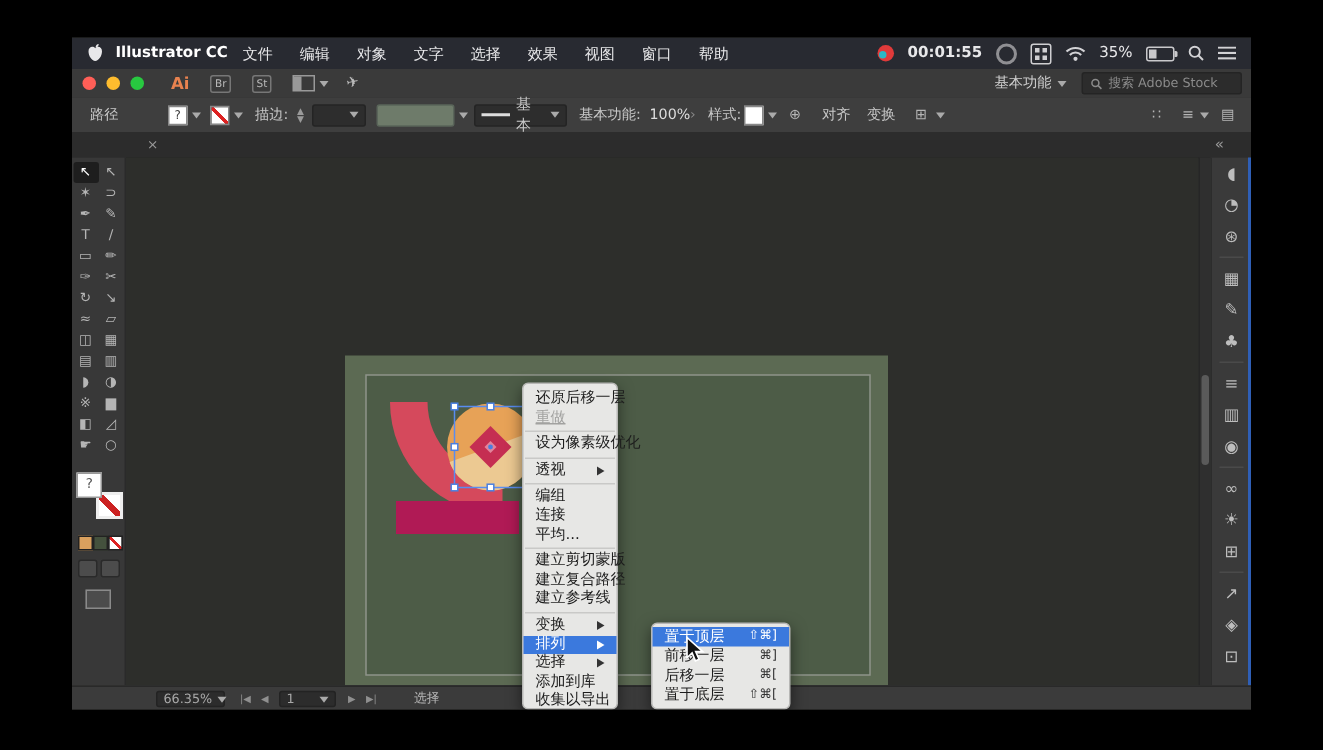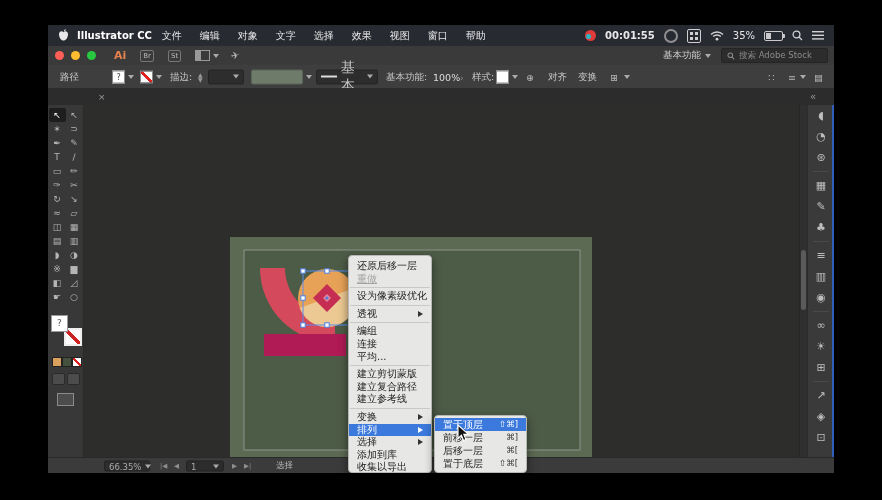--- a/index.html
+++ b/index.html
@@ -73,21 +73,21 @@
   .menu{position:absolute;background:#e7e7e5;border:1px solid #b7b7b5;border-radius:4px;box-shadow:0 4px 10px rgba(0,0,0,.5);padding:4px 0;box-sizing:border-box;color:#1c1c1c;font-size:10px;z-index:50;}
   .menu .mi{height:12.6px;line-height:12.6px;padding:0 8px;display:flex;align-items:center;white-space:nowrap;}
   .menu .mi .lbl{flex:0 0 auto;}
   .menu .mi .sc{margin-left:auto;font-size:8.5px;color:#333;}
   .menu .mi .sub-arrow{margin-left:auto;width:0;height:0;border-top:3.5px solid transparent;border-bottom:3.5px solid transparent;border-left:5px solid #333;}
   .menu .mi.disabled{color:#a2a2a0;text-decoration:underline;}
   .menu .mi.hl{background:var(--accent,#3b79dd);color:#fff;}
   .menu .mi.hl .sc{color:#fff;}
   .menu .mi.hl .sub-arrow{border-left-color:#fff;}
   .menu .msep{height:1px;background:#c9c9c7;margin:2px 1px;}
-  #context-menu{left:300px;top:230px;width:84px;height:218px;}
+  #context-menu{left:300px;top:230px;width:64px;height:218px;}
   #arrange-submenu{left:386px;top:390px;width:93px;height:58px;padding:2px 0;}
   #arrange-submenu .mi{height:13px;line-height:13px;}
   #cursor{position:absolute;left:409px;top:399px;z-index:99;}
 </style>
 </head>
 <body>
 
 <div id="screen">
 
   <div id="menubar">
@@ -175,21 +175,21 @@
     <span class="abs chev" style="left:108px"></span>
     <span class="abs" style="left:122px">描边:</span>
     <span class="abs stepper" style="left:150px">▲<br>▼</span>
     <span class="abs ddbox" style="left:160px;width:36px">
         <span class="chev" style="margin-left:auto"></span>
       </span>
     <span class="abs ddbox" style="left:203px;width:52px;background:#6e7b6a;border-color:#5a655a"></span>
     <span class="abs chev" style="left:258px"></span>
     <span class="abs ddbox" style="left:268px;width:62px">
       <span style="display:inline-block;width:20px;height:2px;background:#ddd"></span>
-      <span style="font-size:14px">基本</span>
+      <span style="font-size:10px">基本</span>
       <span class="chev" style="margin-left:auto"></span>
     </span>
     <span class="abs" style="left:338px">基本功能:</span>
     <span class="abs" style="left:385px;color:#ddd">100%</span>
     <span class="abs" style="left:412px;color:#888">›</span>
     <span class="abs" style="left:424px">样式:</span>
     <span class="abs swatch" style="left:448px"></span>
     <span class="abs chev" style="left:464px"></span>
     <span class="abs" style="left:478px;color:#b5b5b5">⊕</span>
     <span class="abs" style="left:500px">对齐</span>

